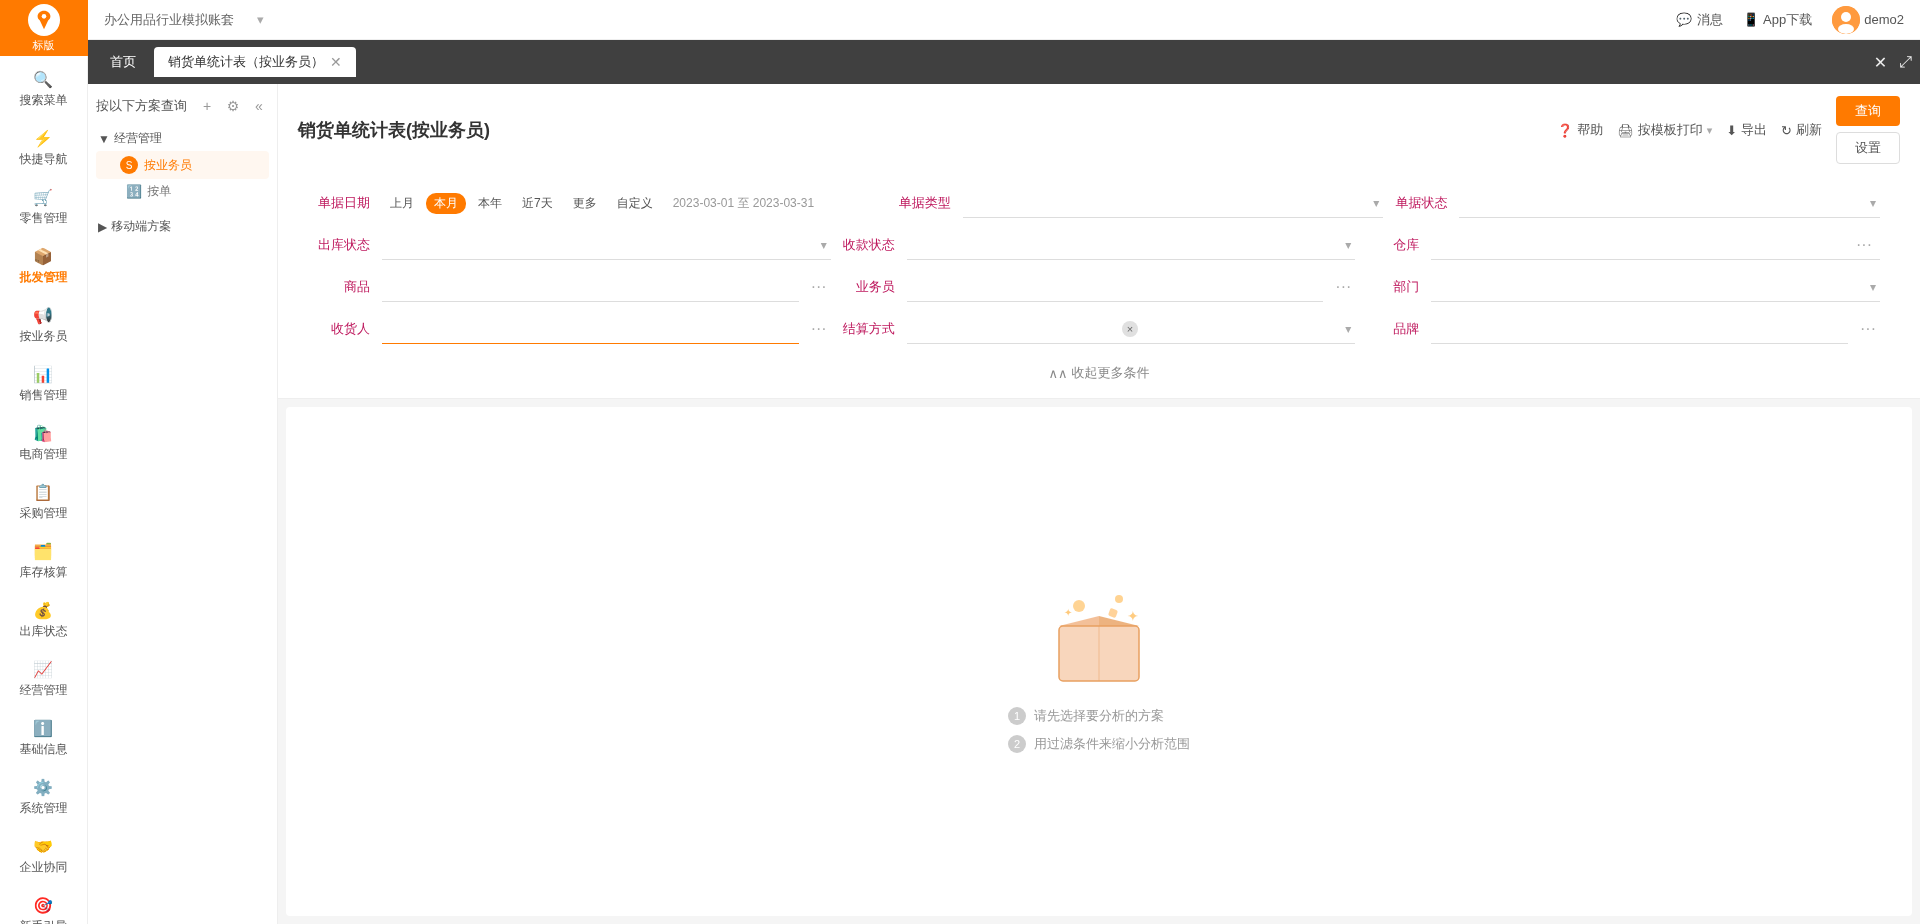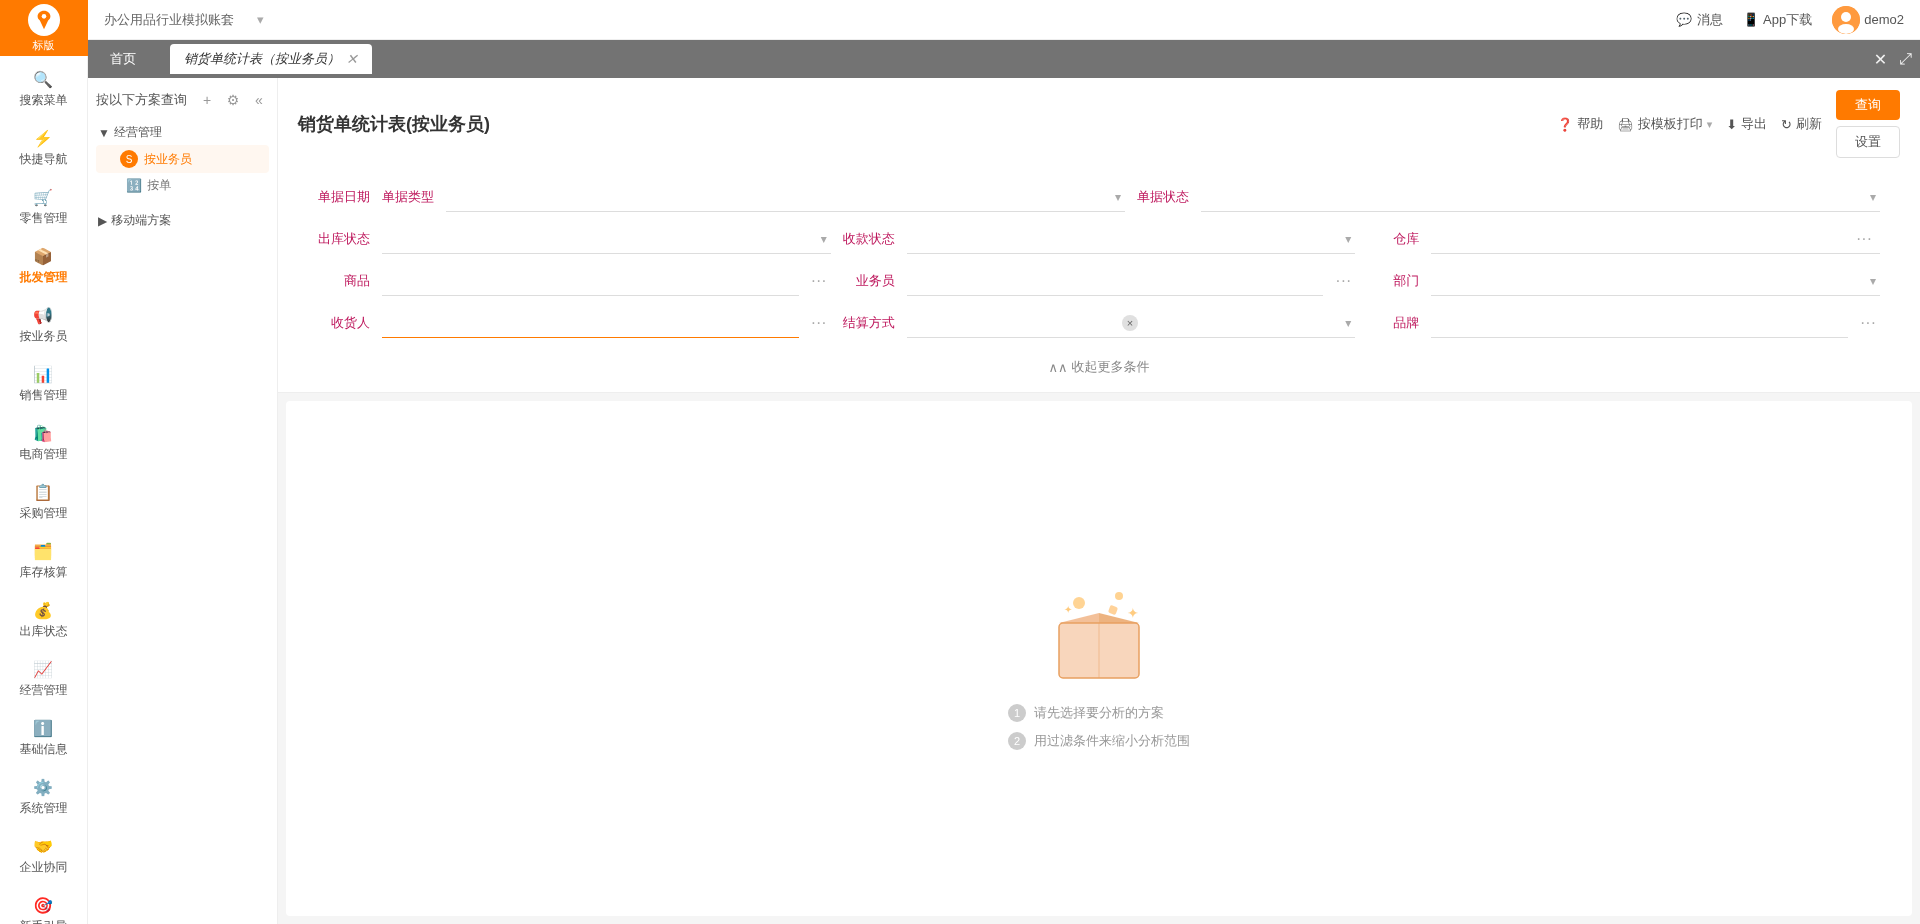--- a/index.html
+++ b/index.html
@@ -114,45 +114,44 @@
       overflow: hidden;
       display: flex;
       align-items: center;
       justify-content: center;
       color: #fff;
       font-size: 12px;
     }
 
     
     .tabbar {
-      height: 38px;
-      background: #737373;
+      height: 44px;
+      background: #404040;
       display: flex;
       align-items: center;
       flex-shrink: 0;
       padding: 0 8px;
-      gap: 20px;
+      gap: 4px;
     }
     .tab {
       height: 30px;
       padding: 0 14px;
       display: flex;
       align-items: center;
       gap: 6px;
       cursor: pointer;
       border-radius: 4px 4px 0 0;
       font-size: 13px;
       color: rgba(255,255,255,0.8);
     }
     .tab.home { color: #fff; }
     .tab.active {
       background: #fff;
       color: #333;
       border-radius: 4px 4px 0 0;
-      font-style: italic;
     }
     .tab-close {
       font-size: 14px;
       color: #999;
       cursor: pointer;
       display: flex;
       align-items: center;
     }
     .tabbar-right {
       margin-left: auto;
@@ -659,20 +658,31 @@
               <button class="btn-primary">查询</button>
               <button class="btn-default">设置</button>
             </div>
           </div>
         </div>
 
         <div class="filter-area">
 
           <div class="filter-row">
             <span class="filter-label">单据日期</span>
+            <div class="filter-field" style="flex:1.2;">
+              <div class="date-pills">
+                <span class="date-pill">上月</span>
+                <span class="date-pill active">本月</span>
+                <span class="date-pill">本年</span>
+                <span class="date-pill">近7天</span>
+                <span class="date-pill">更多</span>
+                <span class="date-pill">自定义</span>
+              </div>
+              <span class="date-range-text">2023-03-01 至 2023-03-31</span>
+            </div>
 
             <span class="filter-label">单据类型</span>
             <div class="filter-field">
               <div class="filter-select">
                 <span></span>
                 <span class="filter-select-chevron">▾</span>
               </div>
             </div>
 
             <span class="filter-label">单据状态</span>

